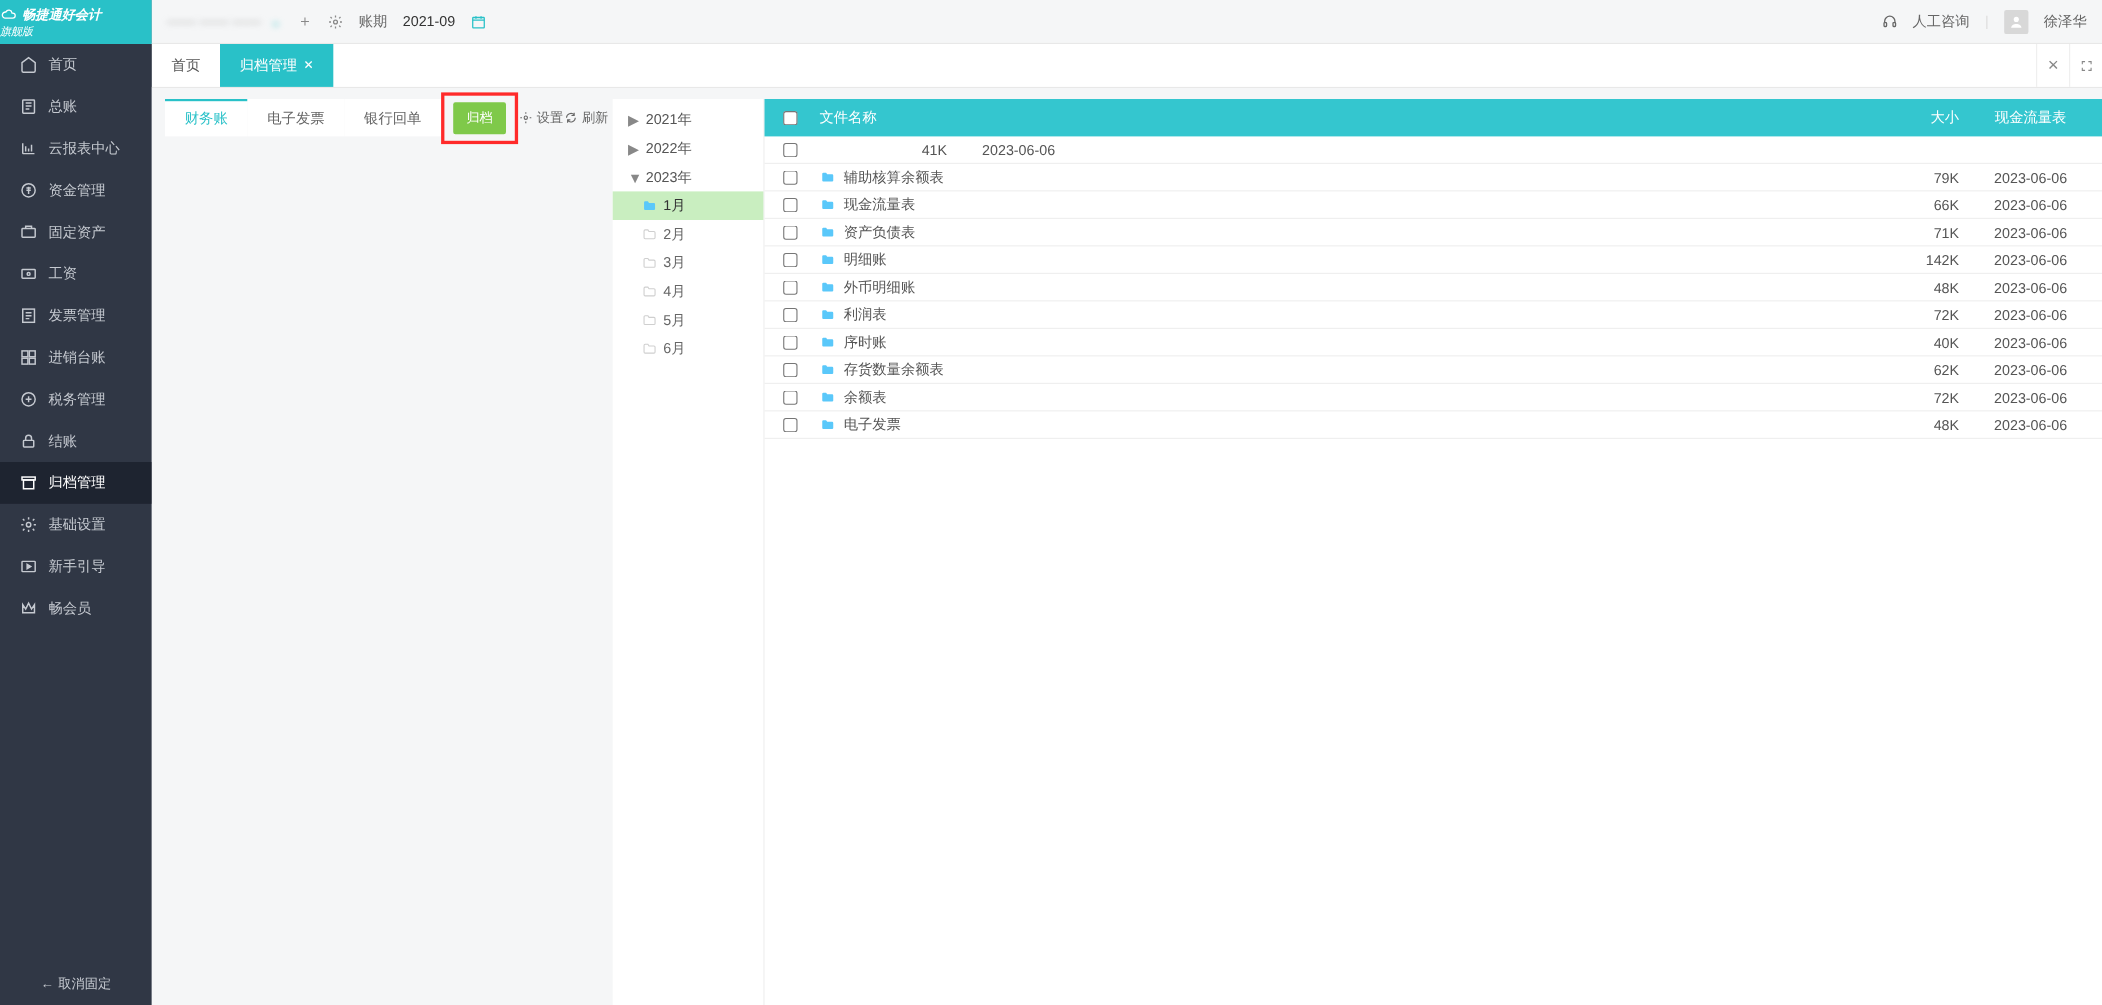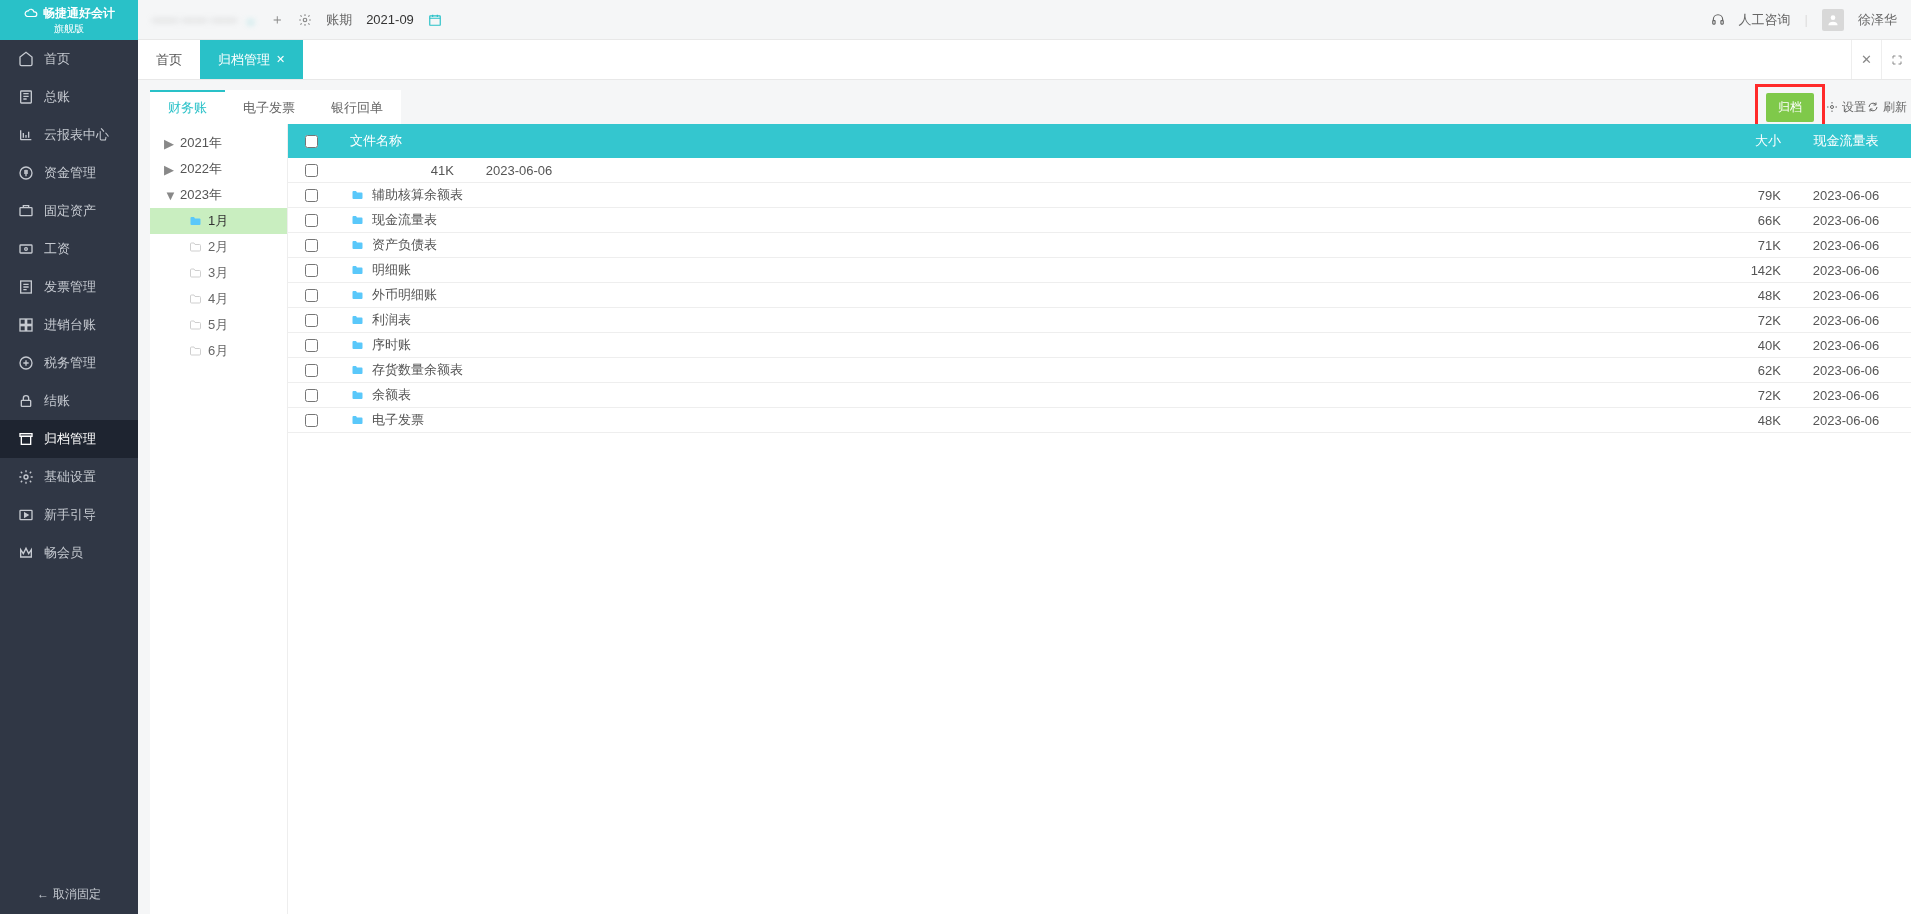--- a/index.html
+++ b/index.html
@@ -1,21 +1,21 @@
 <!DOCTYPE html>
 <html><head>
 <meta charset="utf-8">
 <style>
 * { margin: 0; padding: 0; box-sizing: border-box; font-family: "Microsoft YaHei", Arial, sans-serif; }
 body { background: #fff; font-size: 13px; color: #333; overflow: hidden; }
 .app { display: flex; height: 100vh; }
 
 
 .sidebar { width: 138px; background: #303745; color: #c5c9d0; display: flex; flex-direction: column; }
-.logo-area { height: 40px; background: #29c1c8; color: #fff; display: flex; flex-direction: column; align-items: center; justify-content: center; font-size: 12px; }
+.logo-area { height: 40px; background: #29c1c8; color: #fff; display: flex; flex-direction: column; align-items: flex-start; justify-content: center; font-size: 12px; font-style: italic; }
 .logo-main { display: flex; align-items: center; gap: 4px; font-weight: bold; }
 .logo-sub { font-size: 10px; }
 .side-item { height: 38px; display: flex; align-items: center; padding-left: 18px; gap: 10px; cursor: pointer; font-size: 13px; }
 .side-item.active { background: #1e2430; color: #fff; }
 .side-icon { width: 16px; height: 16px; display: inline-flex; align-items: center; justify-content: center; }
 .sidebar-footer { margin-top: auto; height: 40px; display: flex; align-items: center; justify-content: center; gap: 4px; font-size: 12px; cursor: pointer; }
 
 
 .main { flex: 1; display: flex; flex-direction: column; }
 
@@ -33,45 +33,45 @@
 
 
 .tabrow { height: 40px; display: flex; align-items: stretch; border-bottom: 1px solid #e8e8e8; }
 .tab { padding: 0 18px; display: flex; align-items: center; gap: 6px; cursor: pointer; color: #555; }
 .tab.active { background: #29c1c8; color: #fff; }
 .tab .close { font-size: 11px; }
 .tabrow-spacer { flex: 1; }
 .tabrow-icon { width: 30px; display: flex; align-items: center; justify-content: center; color: #888; cursor: pointer; border-left: 1px solid #eee; }
 
 
-.content { flex: 1; display: flex; flex-direction: column; padding: 10px 0 0 12px; background: #f5f6f7; }
+.content { flex: 1; display: flex; flex-direction: row; padding: 10px 0 0 12px; background: #f5f6f7; }
 .subtab-row { display: flex; align-items: center; height: 34px; }
 .subtab { padding: 0 18px; height: 100%; display: flex; align-items: center; cursor: pointer; color: #666; background: #fff; border-top: 2px solid transparent; }
 .subtab.active { color: #29c1c8; border-top-color: #29c1c8; }
 .subtab-spacer { flex: 1; }
 .action-area { display: flex; align-items: center; gap: 1px; padding-right: 4px; }
 .btn-archive { background: #7fc94a; color: #fff; border: none; padding: 6px 12px; border-radius: 2px; cursor: pointer; font-size: 12px; }
 .highlight-box { border: 3px solid #ff2a2a; padding: 6px 8px; display: flex; align-items: center; }
 .link-action { color: #666; display: flex; align-items: center; gap: 4px; cursor: pointer; font-size: 12px; }
 
 
 .panels { flex: 1; display: flex; background: #fff; }
 .tree { width: 138px; border-right: 1px solid #eee; padding-top: 6px; }
 .tree-item { height: 26px; display: flex; align-items: center; gap: 6px; padding-left: 14px; cursor: pointer; color: #555; font-size: 13px; }
-.tree-item.month { padding-left: 38px; color: #666; }
+.tree-item.month { padding-left: 26px; color: #666; }
 .tree-item.selected { background: #c9eec0; color: #333; }
 .tree-caret { width: 10px; display: inline-block; color: #888; }
 .folder-icon { color: #5ac8fa; }
 .folder-icon.dim { color: #cfcfcf; }
 
 
 .table { flex: 1; display: flex; flex-direction: column; }
 .thead { height: 34px; background: #34c6cf; color: #fff; display: flex; align-items: center; }
 .col-check { width: 46px; display: flex; justify-content: center; }
-.col-name { flex: 1; padding-left: 4px; display: flex; align-items: center; gap: 8px; margin-left: 12px; }
+.col-name { flex: 1; padding-left: 4px; display: flex; align-items: center; gap: 8px; }
 .col-size { width: 120px; text-align: right; }
 .col-date { width: 130px; text-align: center; }
 .trow { height: 25px; display: flex; align-items: center; border-bottom: 1px solid #eee; color: #555; font-size: 13px; }
 .trow .file-icon { color: #5ac8fa; display: inline-flex; }
 input[type=checkbox] { width: 13px; height: 13px; }
 .thead input[type=checkbox] { accent-color: #fff; }
 
 svg { display: block; }
 </style>
 </head>

